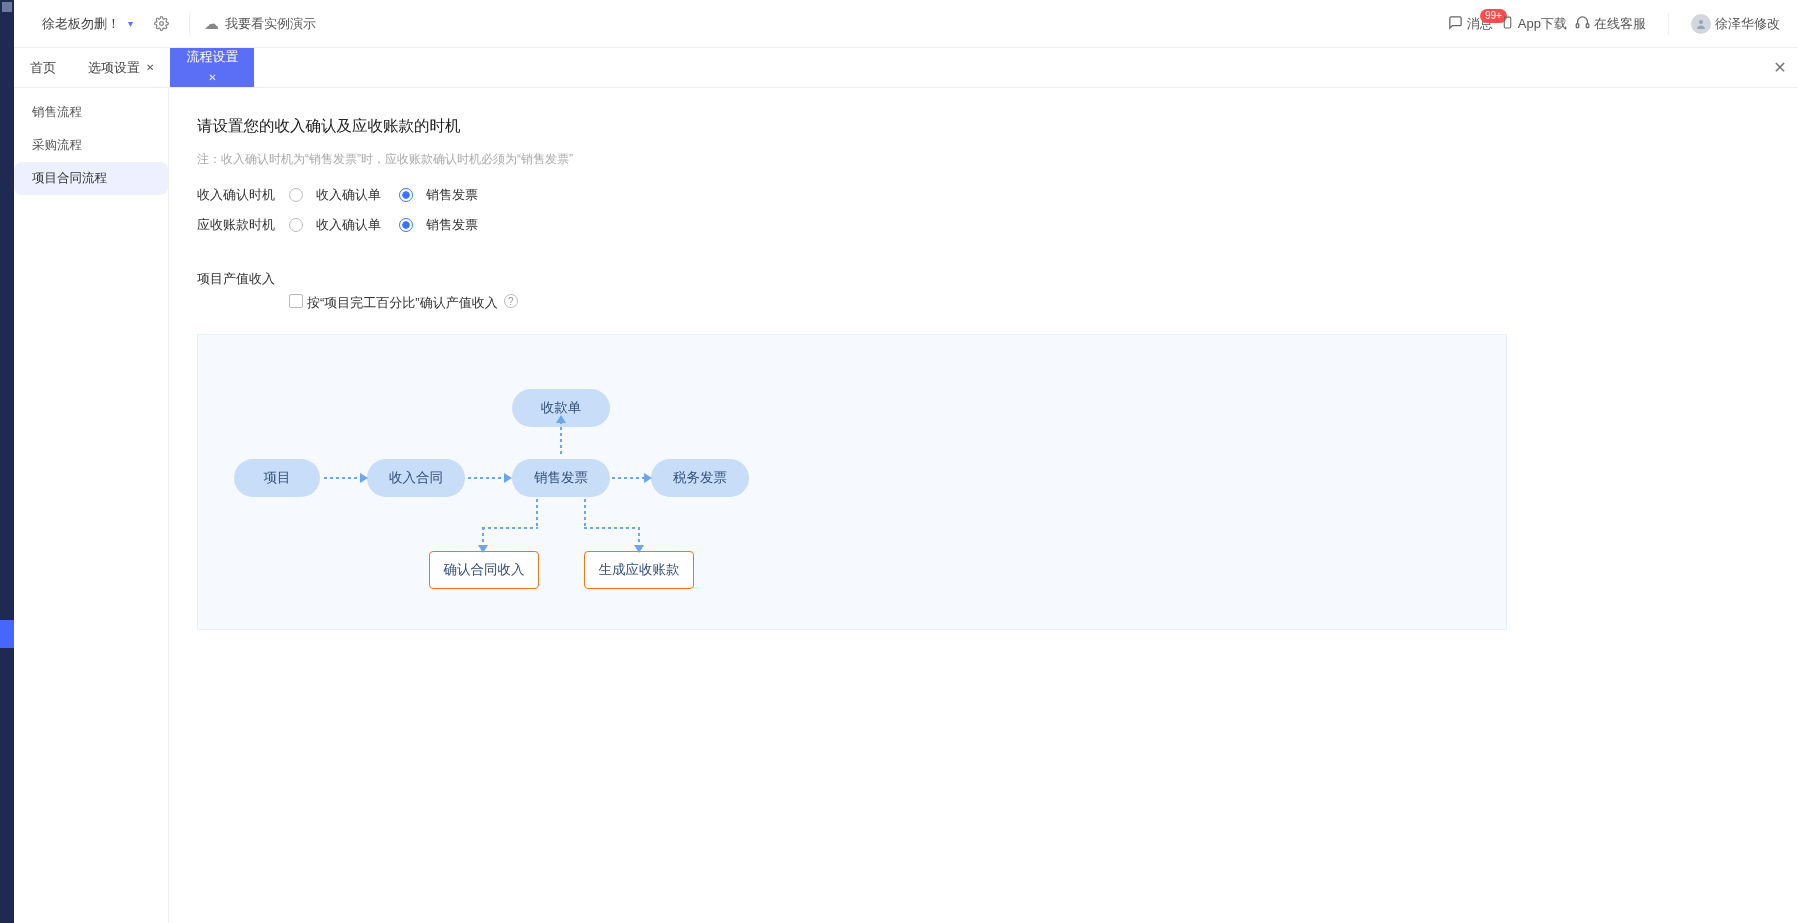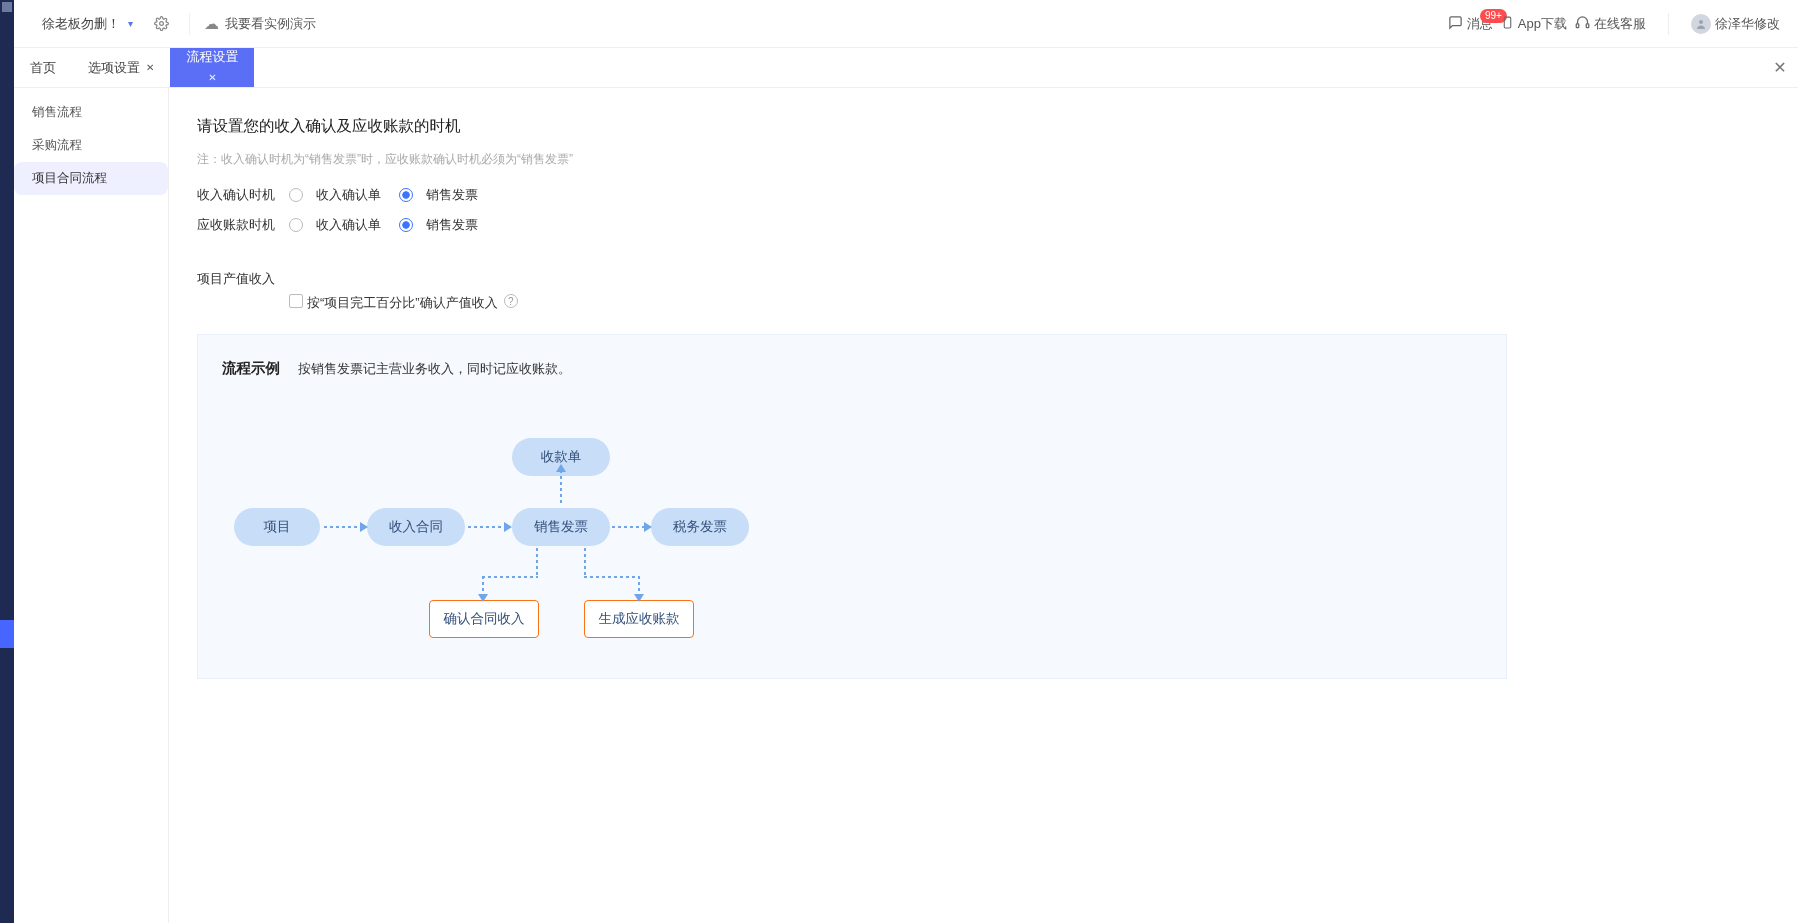--- a/index.html
+++ b/index.html
@@ -400,24 +400,20 @@
     <div class="form-row">
       <div class="form-label">项目产值收入</div>
       <div class="checkbox-wrap">
         <span class="checkbox-box"></span>
         <span>按“项目完工百分比”确认产值收入</span>
         <span class="help-icon">?</span>
       </div>
     </div>
 
     <div class="flow-panel">
-      <div class="flow-header">
-        <span class="flow-title">流程示例</span>
-        <span class="flow-desc">按销售发票记主营业务收入，同时记应收账款。</span>
-      </div>
       <div class="flow-canvas">
 
         <div class="flow-node n-proj">项目</div>
         <div class="flow-node n-income">收入合同</div>
         <div class="flow-node n-inv">销售发票</div>
         <div class="flow-node n-tax">税务发票</div>
         <div class="flow-node n-rcpt">收款单</div>
         <div class="flow-node white n-confirm">确认合同收入</div>
         <div class="flow-node white n-gen">生成应收账款</div>
 

